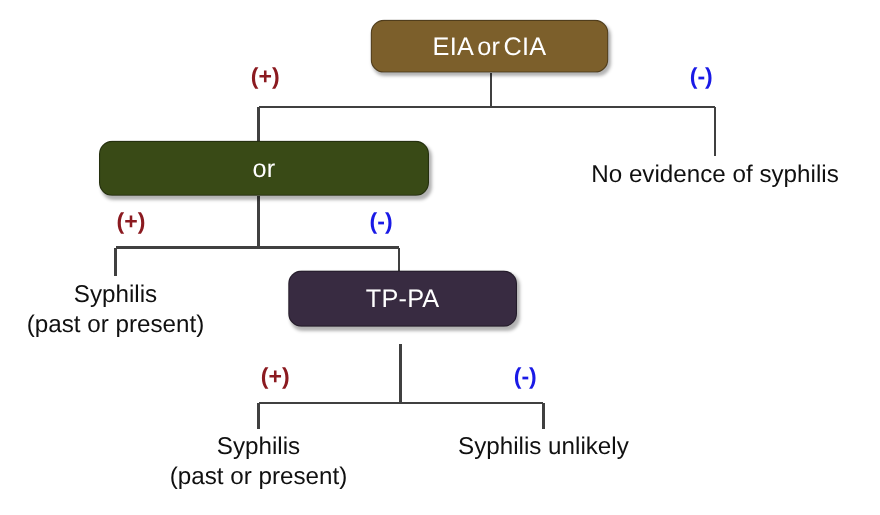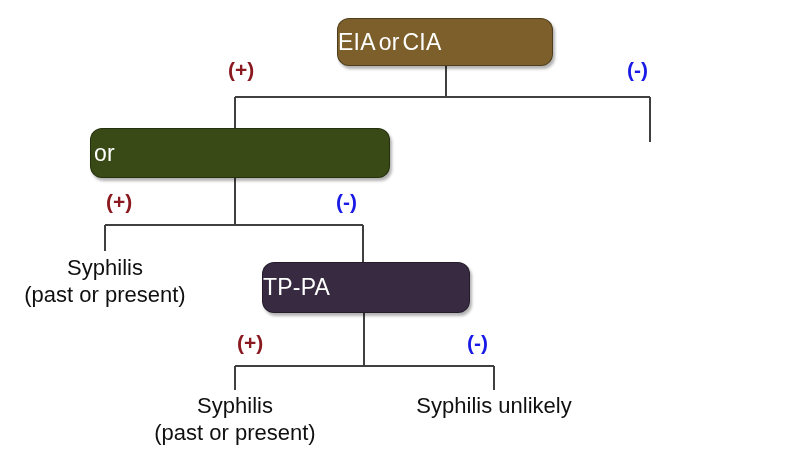--- a/index.html
+++ b/index.html
@@ -29,20 +29,21 @@
     height: 468px;
     pointer-events: none;
   }
   
   .node-box {
     position: absolute;
     box-sizing: border-box;
     border-radius: 12px;
     display: flex;
     align-items: center;
+    justify-content: center;
     color: #ffffff;
     font-size: 23px;
     letter-spacing: 0.2px;
     white-space: nowrap;
     box-shadow: 2px 3px 3px rgba(0,0,0,0.30);
     border: 1px solid rgba(0,0,0,0.35);
   }
   .node-box .em {
     padding: 0 3px;
   }
@@ -50,21 +51,21 @@
     left: 337px; top: 18px;
     width: 216px; height: 48px;
     background: #7c5f2b;
   }
   #box-rpr {
     left: 90px; top: 128px;
     width: 300px; height: 50px;
     background: #394a16;
   }
   #box-tppa {
-    left: 262px; top: 262px;
+    left: 262px; top: 246px;
     width: 208px; height: 51px;
     background: #382b41;
   }
   
   .sign {
     position: absolute;
     font-size: 21px;
     font-weight: bold;
     white-space: nowrap;
   }
@@ -143,20 +144,23 @@
 
   <div class="sign pos" id="sign-l1-pos">(+)</div>
   <div class="sign neg" id="sign-l1-neg">(-)</div>
 
   <div class="sign pos" id="sign-l2-pos">(+)</div>
   <div class="sign neg" id="sign-l2-neg">(-)</div>
 
   <div class="sign pos" id="sign-l3-pos">(+)</div>
   <div class="sign neg" id="sign-l3-neg">(-)</div>
 
+  <div class="leaf" id="leaf-no-evidence">
+    <div>No evidence of syphilis</div>
+  </div>
 
   <div class="leaf" id="leaf-syph-left">
     <div>Syphilis</div>
     <div>(past or present)</div>
   </div>
 
   <div class="leaf" id="leaf-syph-bottom">
     <div>Syphilis</div>
     <div>(past or present)</div>
   </div>

